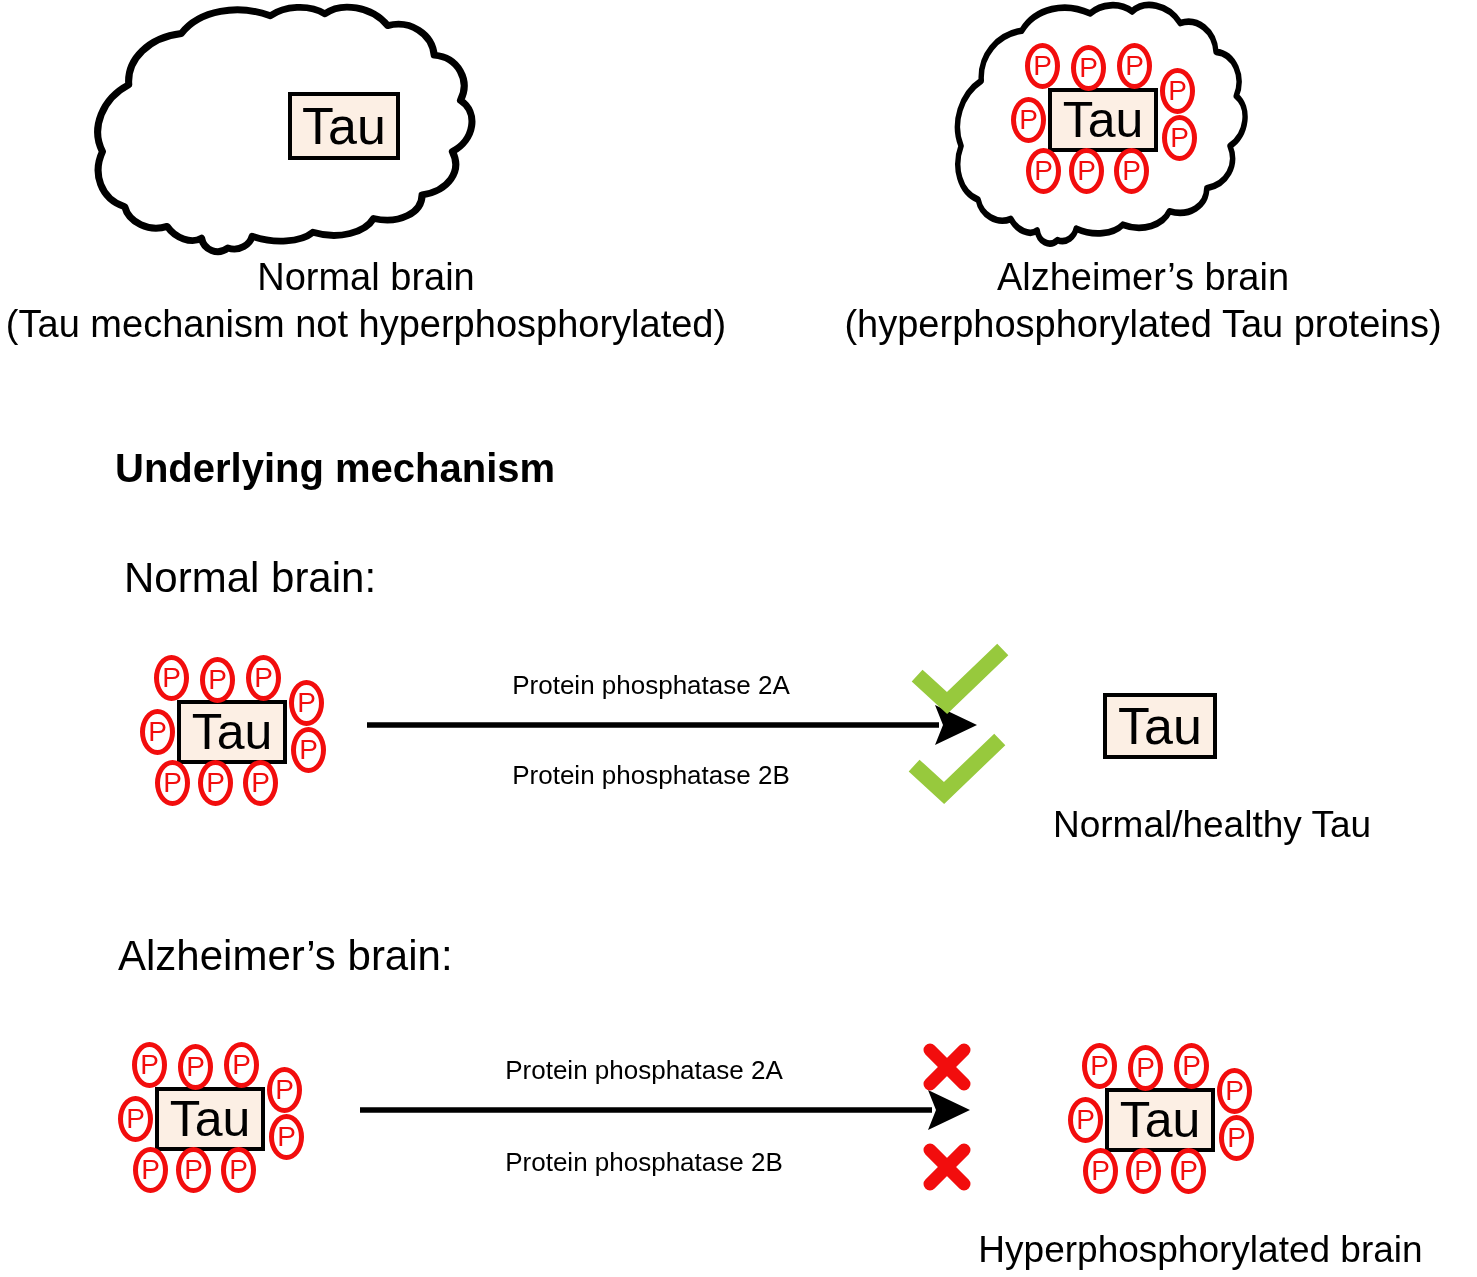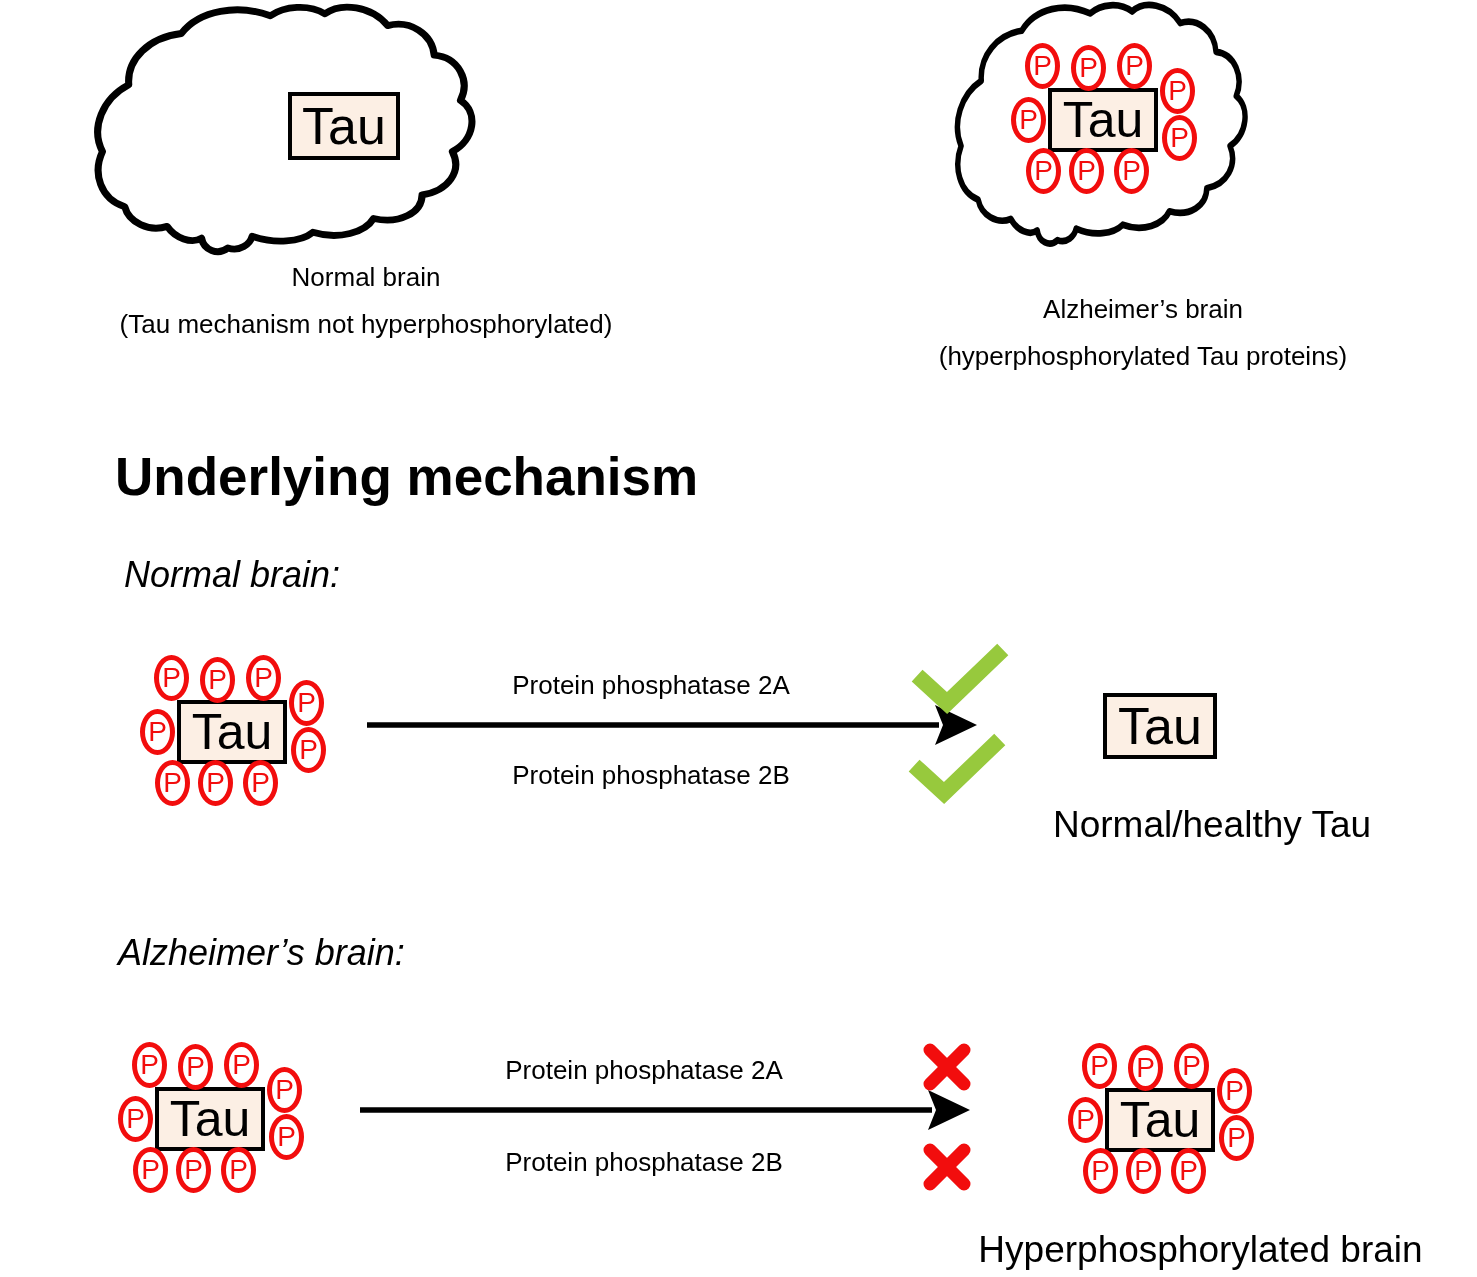--- a/index.html
+++ b/index.html
@@ -35,23 +35,23 @@
     position:absolute;box-sizing:border-box;width:35px;height:46px;
     border:5px solid var(--red);border-radius:50%;background:#ffffff;
     color:var(--red);font-size:28px;line-height:1;
     display:flex;align-items:center;justify-content:center;
   }
   .p1{left:14px;top:0;}  .p2{left:60px;top:2px;} .p3{left:106px;top:0;}
   .p4{left:149px;top:25px;} .p5{left:0;top:54px;} .p6{left:151px;top:72px;}
   .p7{left:15px;top:105px;} .p8{left:58px;top:105px;} .p9{left:103px;top:105px;}
 
   
-  .caption{font-size:26px;line-height:47px;text-align:center;}
-  .h-main{font-size:53px;font-weight:bold;white-space:nowrap;}
-  .h-sub{font-size:36px;font-style:italic;white-space:nowrap;text-align:right;}
+  .caption{font-size:38px;line-height:47px;text-align:center;}
+  .h-main{font-size:40px;font-weight:bold;white-space:nowrap;}
+  .h-sub{font-size:42px;white-space:nowrap;text-align:right;}
   .enzyme{font-size:26px;line-height:44px;text-align:center;white-space:nowrap;}
   .result{font-size:37px;text-align:center;white-space:nowrap;}
 
   .arrow-line{stroke:var(--ink);stroke-width:5.5;}
   .arrow-head{fill:var(--ink);}
   .check path{fill:none;stroke:var(--green);stroke-width:16;stroke-linecap:square;}
   .xmark line{stroke:var(--red);stroke-width:13;stroke-linecap:round;}
 </style>
 </head>
 <body>
@@ -86,21 +86,21 @@
       <span class="p-badge p6">P</span>
       <span class="p-badge p7">P</span>
       <span class="p-badge p8">P</span>
       <span class="p-badge p9">P</span>
     </div>
 
   <div class="caption abs" style="left:0;top:254px;width:732px;">
     <div>Normal brain</div>
     <div>(Tau mechanism not hyperphosphorylated)</div>
   </div>
-  <div class="caption abs" style="left:813px;top:254px;width:660px;margin-top:32px;">
+  <div class="caption abs" style="left:813px;top:254px;width:660px;">
     <div>Alzheimer’s brain</div>
     <div>(hyperphosphorylated Tau proteins)</div>
   </div>
 
   <div class="h-main abs" style="left:115px;top:446px">Underlying mechanism</div>
   <div class="h-sub abs" style="left:124px;top:554px">Normal brain:</div>
 
   <div class="cluster abs" style="left:140px;top:655px">
       <div class="tau-box">Tau</div>
       <span class="p-badge p1">P</span>

